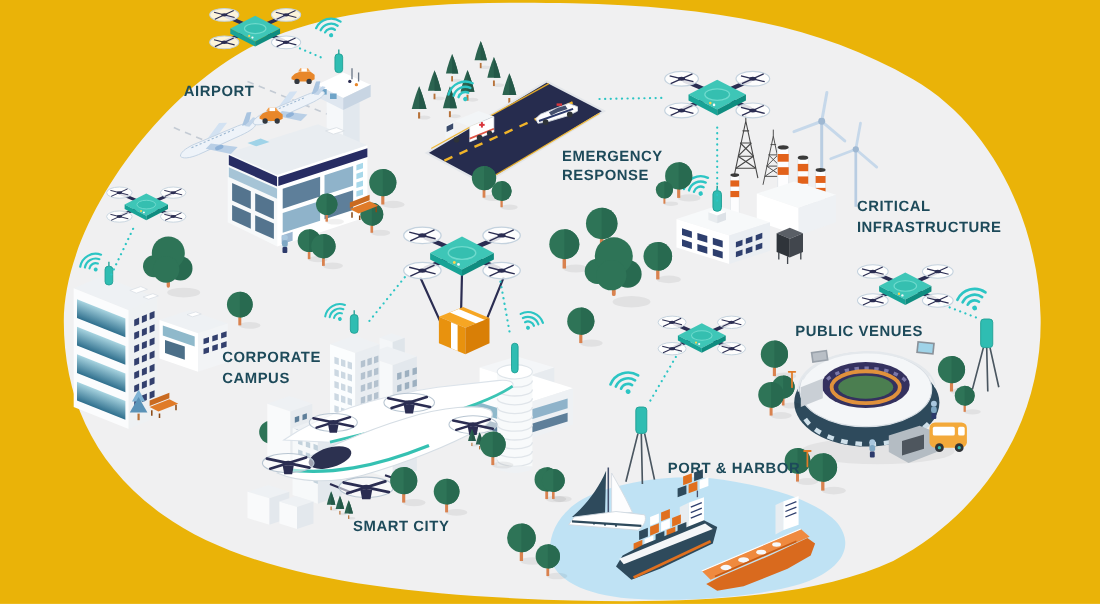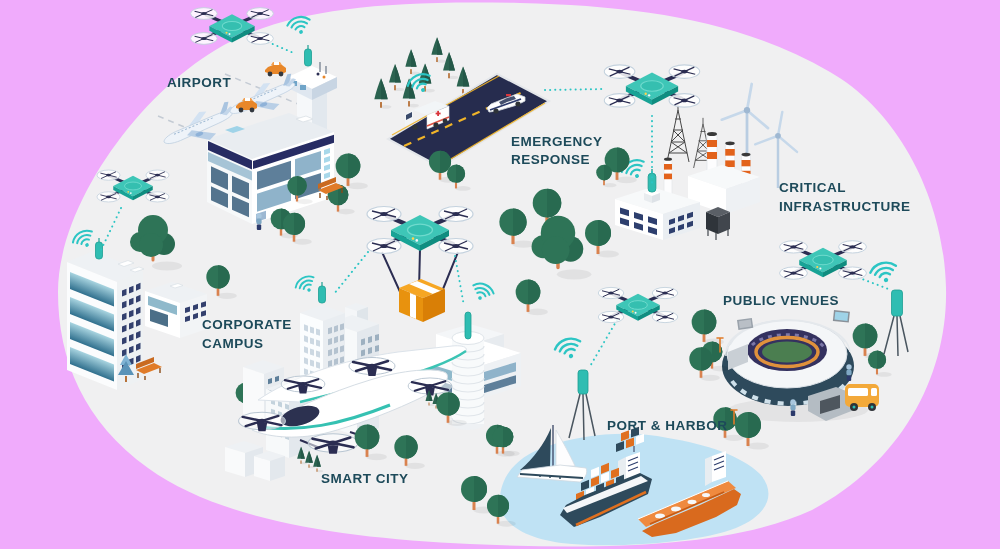--- a/index.html
+++ b/index.html
@@ -1,16 +1,16 @@
 <!DOCTYPE html>
 <html><head>
 <meta charset="utf-8">
 <style>
   html,body{margin:0;padding:0;background:#ffffff;}
-  .canvas{position:relative;width:1000px;height:549px;background:#f0abfc;overflow:hidden;
+  .canvas{position:relative;width:1000px;height:549px;background:#eab308;overflow:hidden;
           font-family:"Liberation Sans",sans-serif;}
   svg{display:block}
   .label{font-family:"Liberation Sans",sans-serif;font-weight:bold;font-size:13.5px;
          letter-spacing:.5px;fill:#1d4a5a;}
 </style>
 </head>
 <body>
 
 <div class="canvas">
 <svg width="1000" height="549" viewBox="0 0 1000 549">

